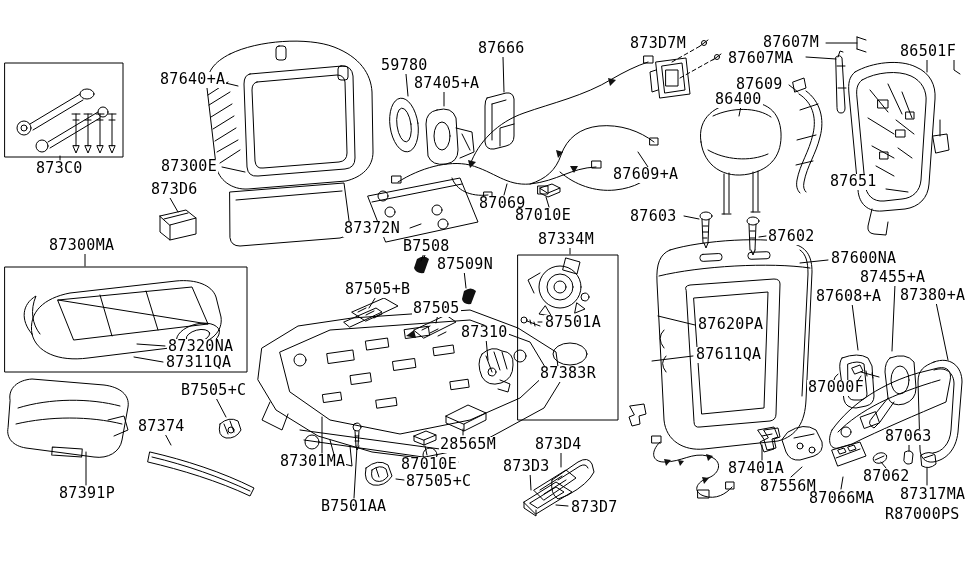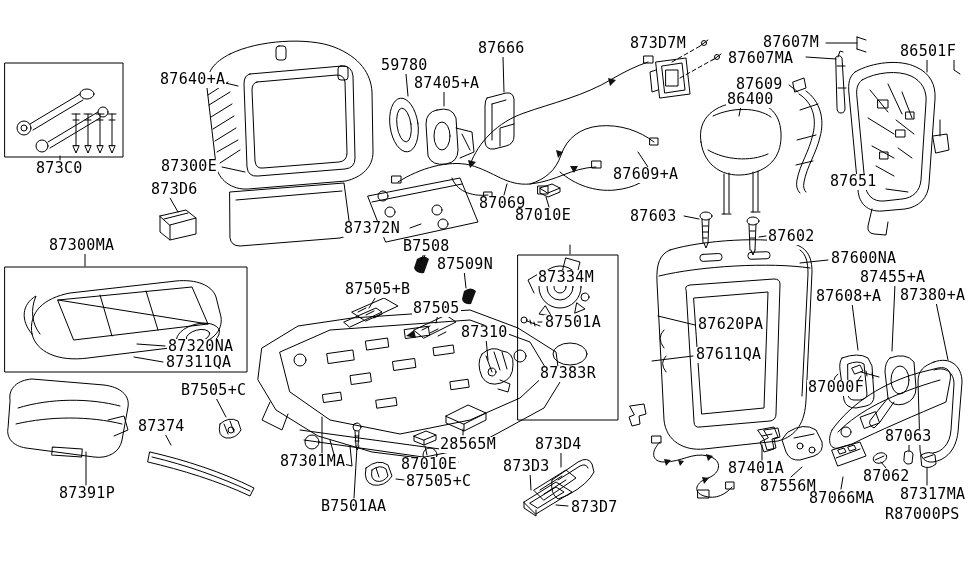--- a/index.html
+++ b/index.html
@@ -382,28 +382,28 @@
       <div class="lbl" style="left: 150px; top: 182px;">873D6</div>
       <div class="lbl" style="left: 48px; top: 238px;">87300MA</div>
       <div class="lbl" style="left: 380px; top: 58px;">59780</div>
       <div class="lbl" style="left: 413px; top: 76px;">87405+A</div>
       <div class="lbl" style="left: 477px; top: 41px;">87666</div>
       <div class="lbl" style="left: 629px; top: 36px;">873D7M</div>
       <div class="lbl" style="left: 762px; top: 35px;">87607M</div>
       <div class="lbl" style="left: 727px; top: 51px;">87607MA</div>
       <div class="lbl" style="left: 899px; top: 44px;">86501F</div>
       <div class="lbl" style="left: 735px; top: 77px;">87609</div>
-      <div class="lbl" style="left: 714px; top: 92px; margin-left: 12px;">86400</div>
+      <div class="lbl" style="left: 714px; top: 92px;">86400</div>
       <div class="lbl" style="left: 612px; top: 167px;">87609+A</div>
       <div class="lbl" style="left: 829px; top: 174px;">87651</div>
       <div class="lbl" style="left: 478px; top: 196px;">87069</div>
       <div class="lbl" style="left: 514px; top: 208px;">87010E</div>
       <div class="lbl" style="left: 629px; top: 209px;">87603</div>
       <div class="lbl" style="left: 767px; top: 229px;">87602</div>
-      <div class="lbl" style="left: 537px; top: 232px; margin-top: 38px;">87334M</div>
+      <div class="lbl" style="left: 537px; top: 232px;">87334M</div>
       <div class="lbl" style="left: 343px; top: 221px;">87372N</div>
       <div class="lbl" style="left: 402px; top: 239px;">B7508</div>
       <div class="lbl" style="left: 436px; top: 257px;">87509N</div>
       <div class="lbl" style="left: 344px; top: 282px;">87505+B</div>
       <div class="lbl" style="left: 412px; top: 301px;">87505</div>
       <div class="lbl" style="left: 460px; top: 325px;">87310</div>
       <div class="lbl" style="left: 544px; top: 315px;">87501A</div>
       <div class="lbl" style="left: 539px; top: 366px;">87383R</div>
       <div class="lbl" style="left: 167px; top: 339px;">87320NA</div>
       <div class="lbl" style="left: 165px; top: 355px;">87311QA</div>

